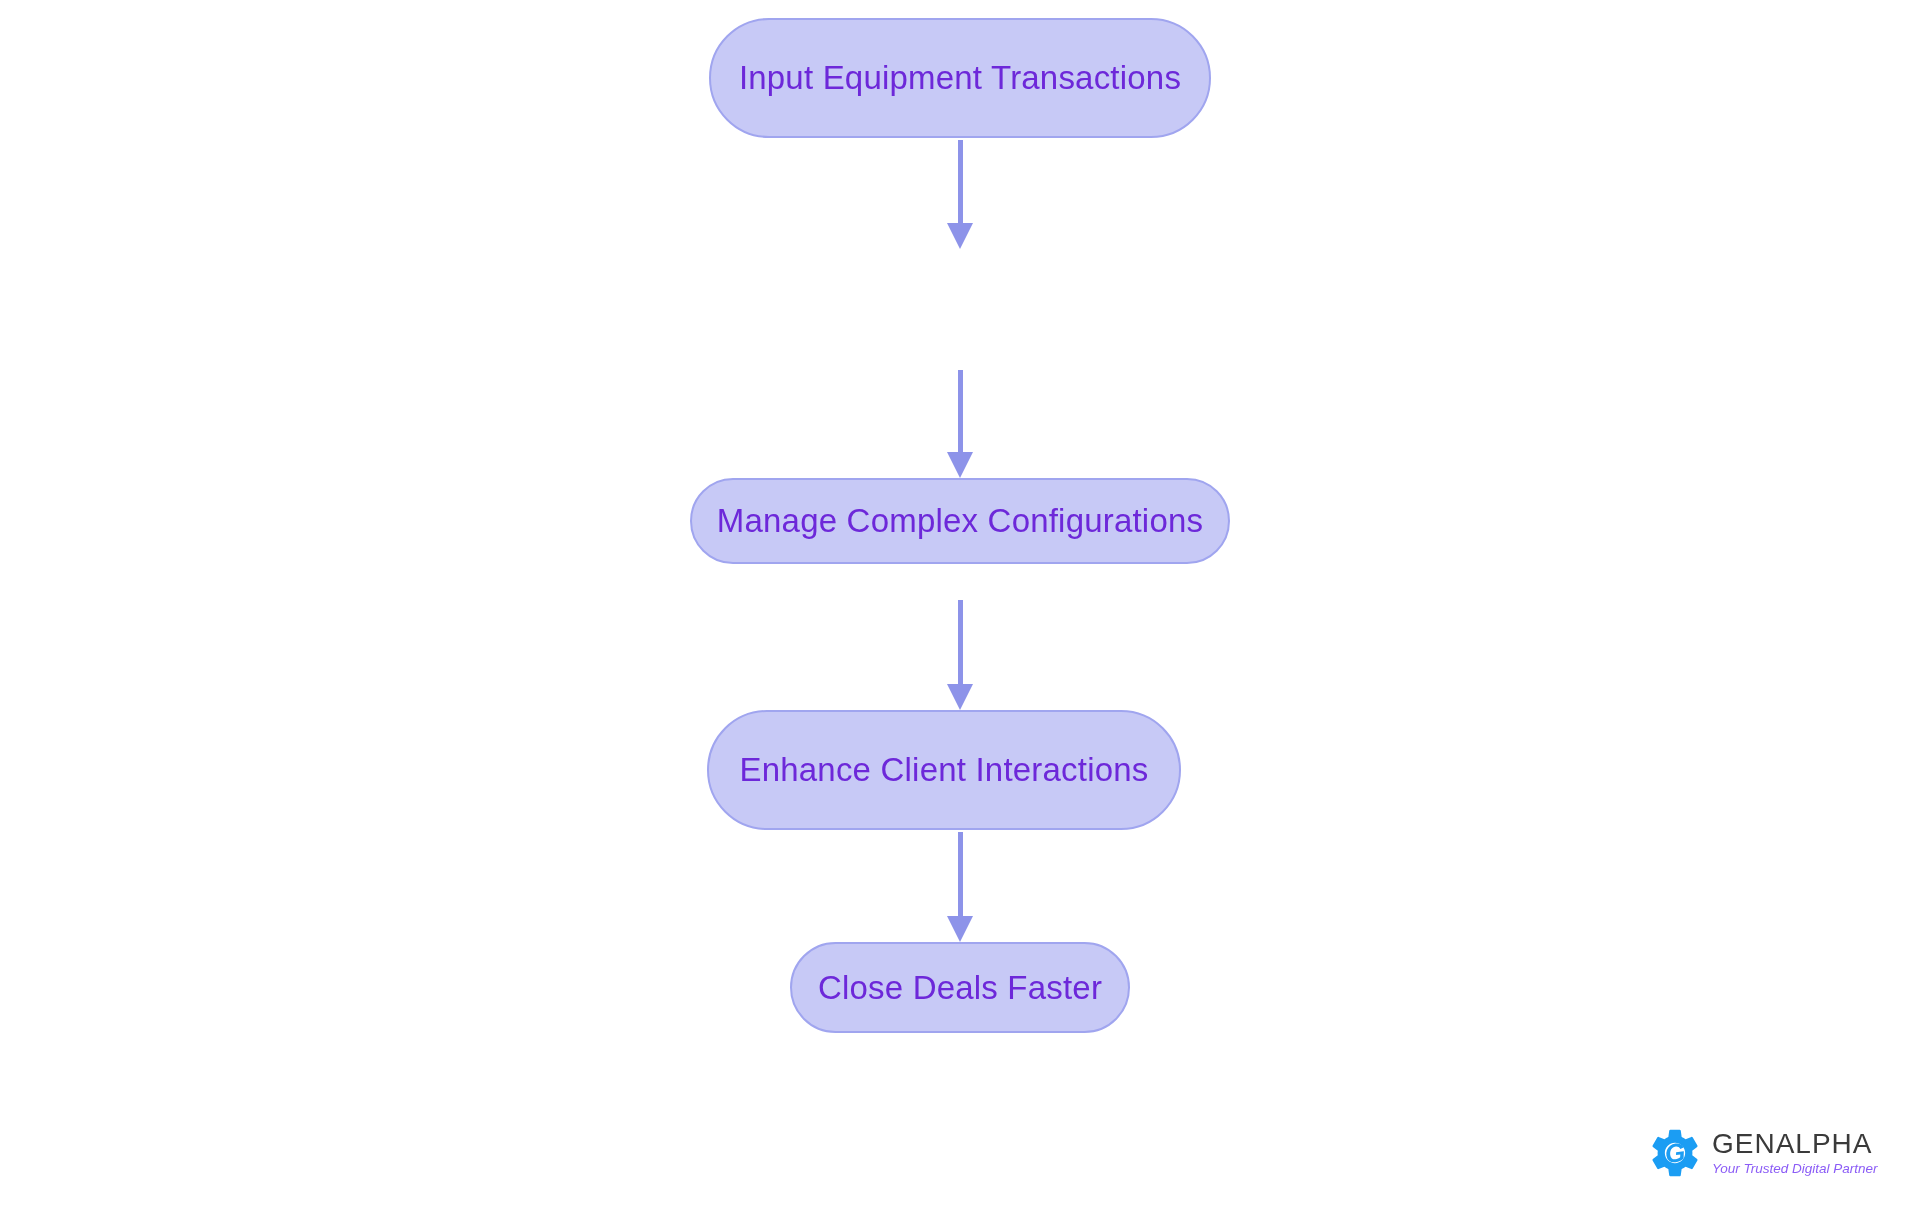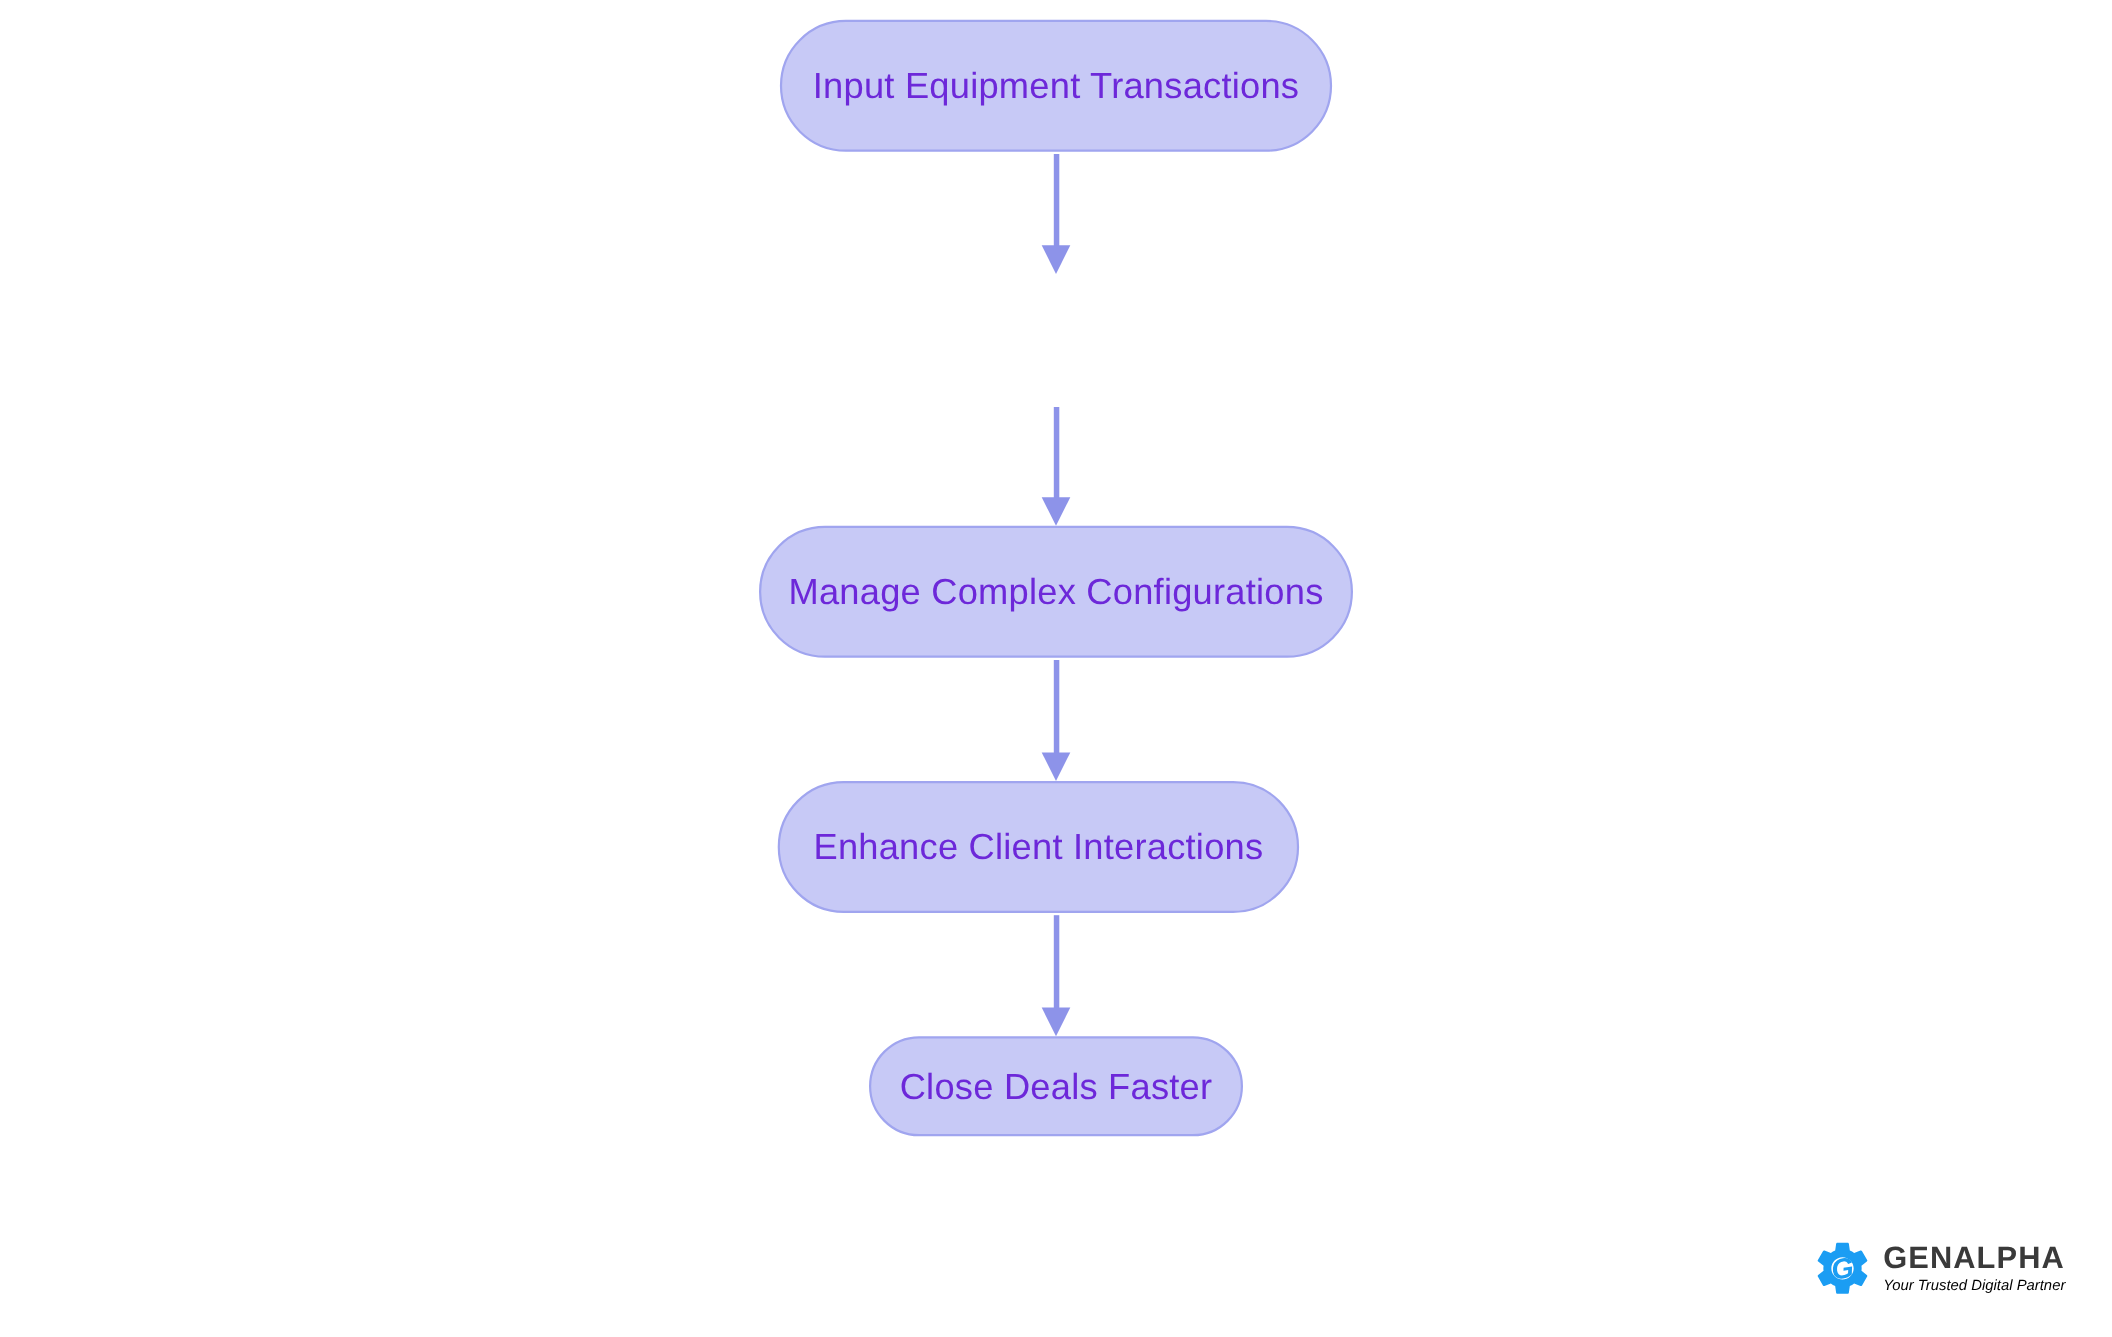--- a/index.html
+++ b/index.html
@@ -27,21 +27,21 @@
     align-items: center;
     justify-content: center;
     color: #6d28d9;
     font-size: 33px;
     letter-spacing: 0.2px;
     white-space: nowrap;
     text-align: center;
   }
   #node-1 { left: 709px; top: 18px;  width: 502px; height: 120px; }
   #node-2 { left: 727px; top: 249px; width: 466px; height: 119px; }
-  #node-3 { left: 690px; top: 478px; width: 540px; height: 120px; }
+  #node-3 { left: 690px; top: 478px; width: 540px; height: 86px; }
   #node-4 { left: 707px; top: 710px; width: 474px; height: 120px; }
   #node-5 { left: 790px; top: 942px; width: 340px; height: 91px; }
 
   
   .arrow {
     position: absolute;
     left: 947px;            
     width: 26px;
   }
   .arrow .shaft {
@@ -96,29 +96,29 @@
     font-size: 26px;
     color: #1b9df3;
     transform: rotate(-8deg);
   }
   #brand .wordmark {
     display: flex;
     flex-direction: column;
     line-height: 1.1;
   }
   #brand .brand-name {
-    font-weight: bold;
+    font-weight: normal;
     font-size: 28px;
     letter-spacing: 1px;
     color: #3a3a3a;
   }
   #brand .brand-tagline {
     font-style: italic;
     font-size: 13.5px;
-    color: #000000;
+    color: #8b5cf6;
     margin-top: 2px;
   }
 </style>
 </head>
 <body>
 
 <div id="canvas">
 
   <div class="node" id="node-1">
     <span>Input Equipment Transactions</span>

